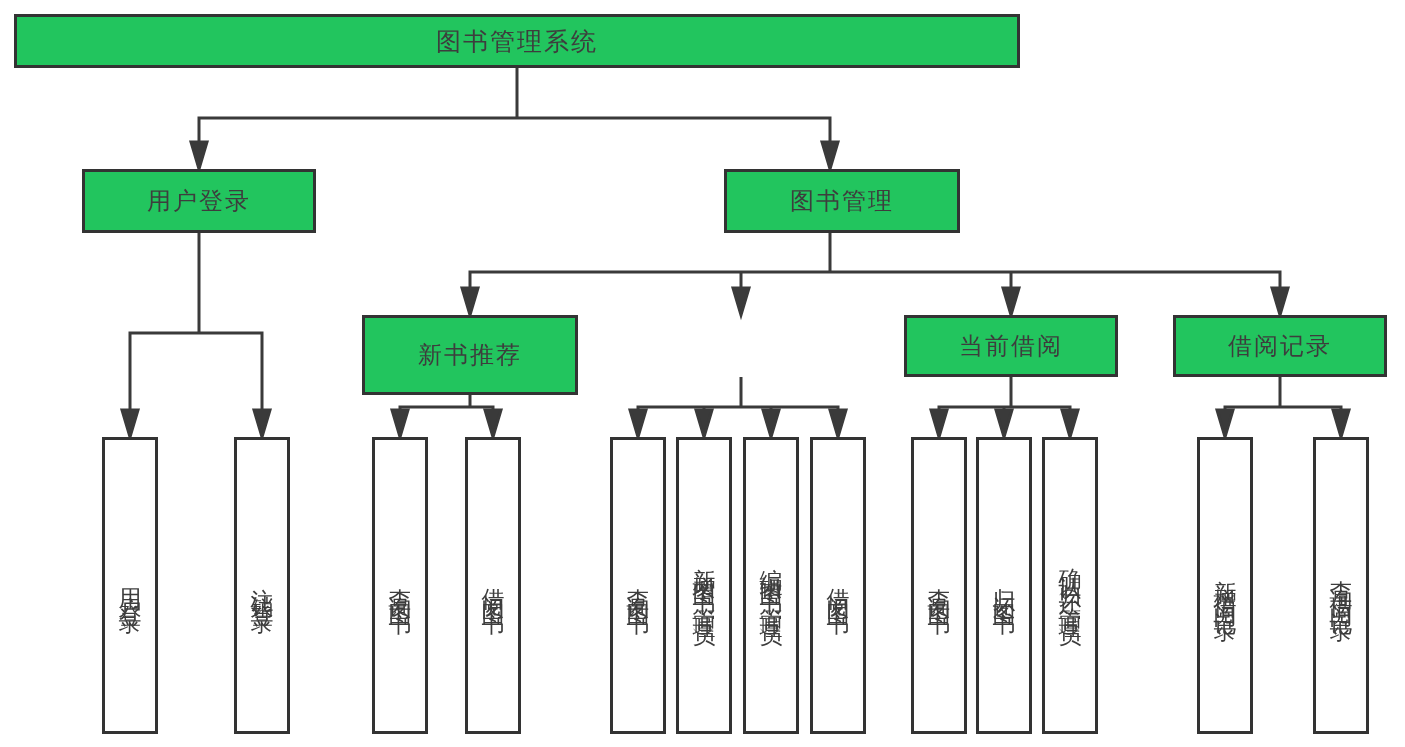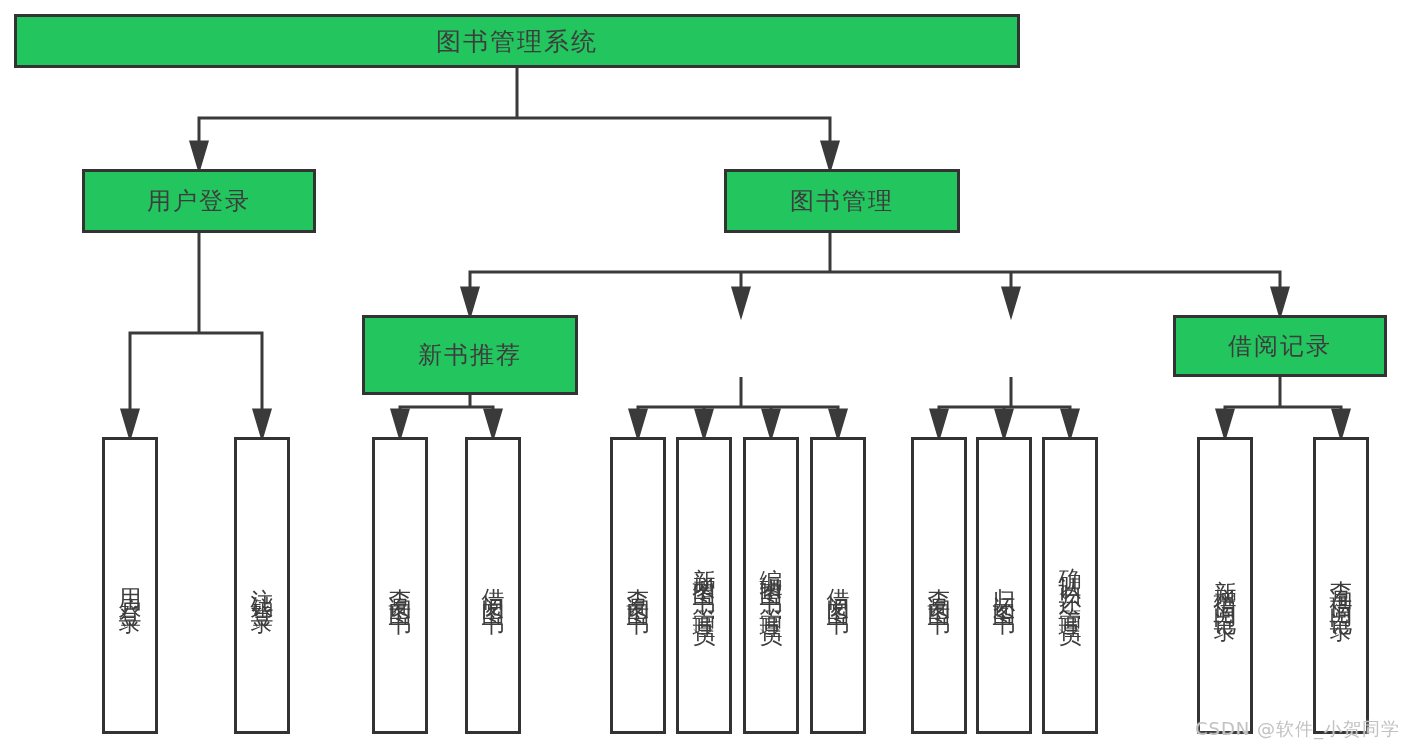--- a/index.html
+++ b/index.html
@@ -134,20 +134,23 @@
   <div class="node node-branch" style="left:82px; top:169px; width:234px; height:64px;">
     <span>用户登录</span>
   </div>
   <div class="node node-branch" style="left:712px; top:169px; width:236px; height:64px;margin-left:12px;">
     <span>图书管理</span>
   </div>
 
   <div class="node node-branch" style="left:362px; top:315px; width:216px; height:80px;">
     <span>新书推荐</span>
   </div>
+  <div class="node node-branch" style="left:904px; top:315px; width:214px; height:62px;">
+    <span>当前借阅</span>
+  </div>
   <div class="node node-branch" style="left:1173px; top:315px; width:214px; height:62px;">
     <span>借阅记录</span>
   </div>
 
   <div class="leaf" style="left:102px;">
     <span class="vtext">用户登录</span>
   </div>
   <div class="leaf" style="left:234px;">
     <span class="vtext">注销登录</span>
   </div>
@@ -178,15 +181,14 @@
   <div class="leaf" style="left:1042px;">
     <span class="vtext">确认归还（管理员）</span>
   </div>
   <div class="leaf" style="left:1197px;">
     <span class="vtext">新增借阅记录</span>
   </div>
   <div class="leaf" style="left:1313px;">
     <span class="vtext">查询借阅记录</span>
   </div>
 
-  <div class="watermark">CSDN @软件_小贺同学</div>
 
 </div>
 
 </body></html>

